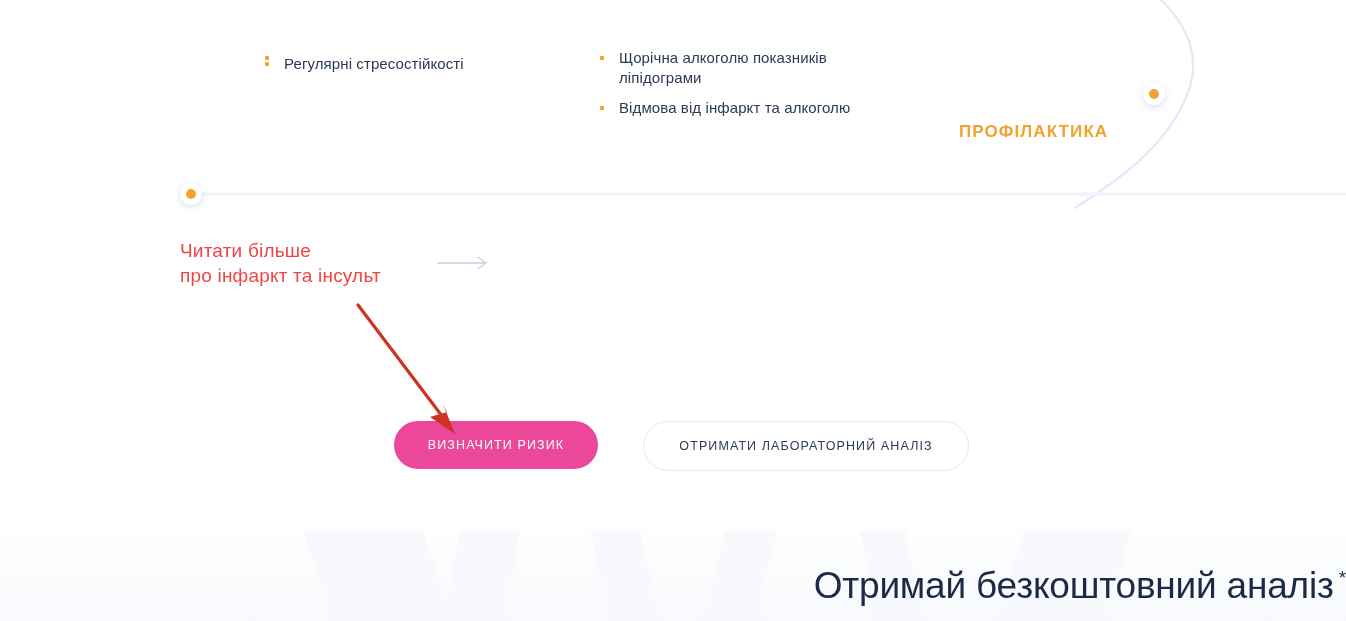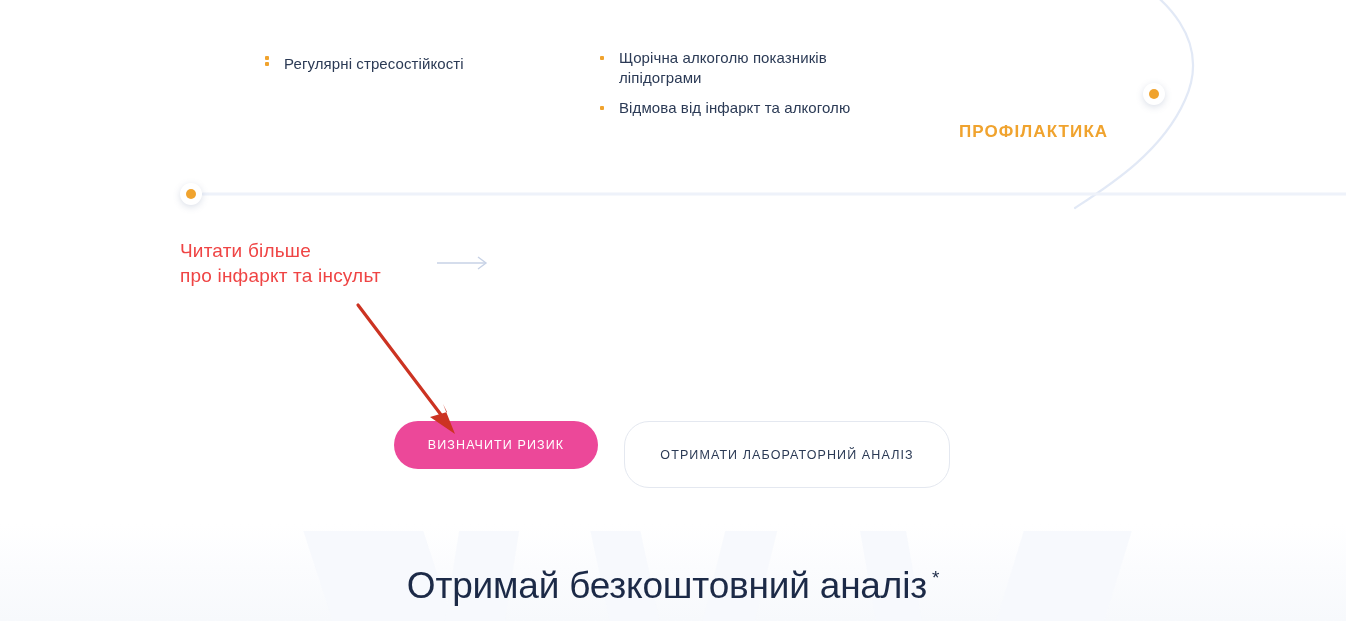--- a/index.html
+++ b/index.html
@@ -143,42 +143,42 @@
     background: #ec4899;
     color: #ffffff;
     font-family: "Liberation Sans", sans-serif;
     font-size: 12.5px;
     letter-spacing: 1.1px;
     cursor: pointer;
     white-space: nowrap;
   }
   .btn-secondary {
     position: absolute;
-    left: 624px;
+    left: 643px;
     top: 421px;
     width: 326px;
-    height: 67px;
+    height: 50px;
     border: 1px solid #e4e8f0;
     border-radius: 25px;
     background: #ffffff;
     color: #2b3a55;
     font-family: "Liberation Sans", sans-serif;
     font-size: 12.5px;
     letter-spacing: 1.1px;
     cursor: pointer;
     white-space: nowrap;
   }
 
   
   .headline {
     position: absolute;
     left: 0;
     top: 565px;
     width: 1346px;
-    text-align: center;
+    text-align: right;
     color: #1c2a47;
     font-size: 37px;
     letter-spacing: -.2px;
     white-space: nowrap;
   }
   .headline .asterisk {
     font-size: 19px;
     vertical-align: 14px;
     margin-left: 5px;
   }

